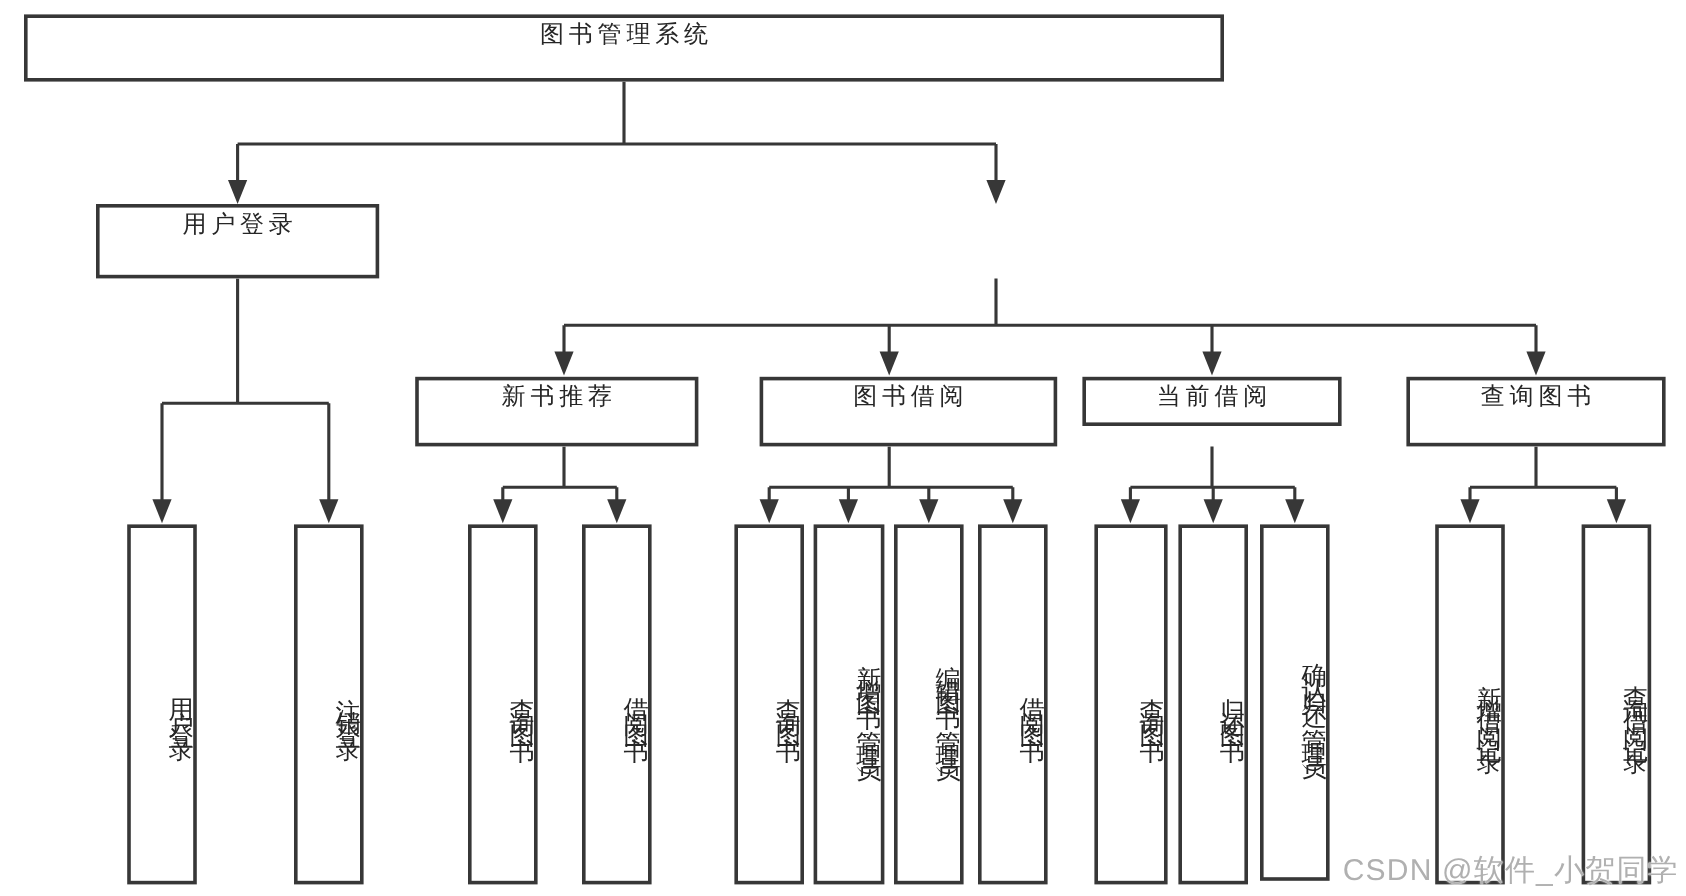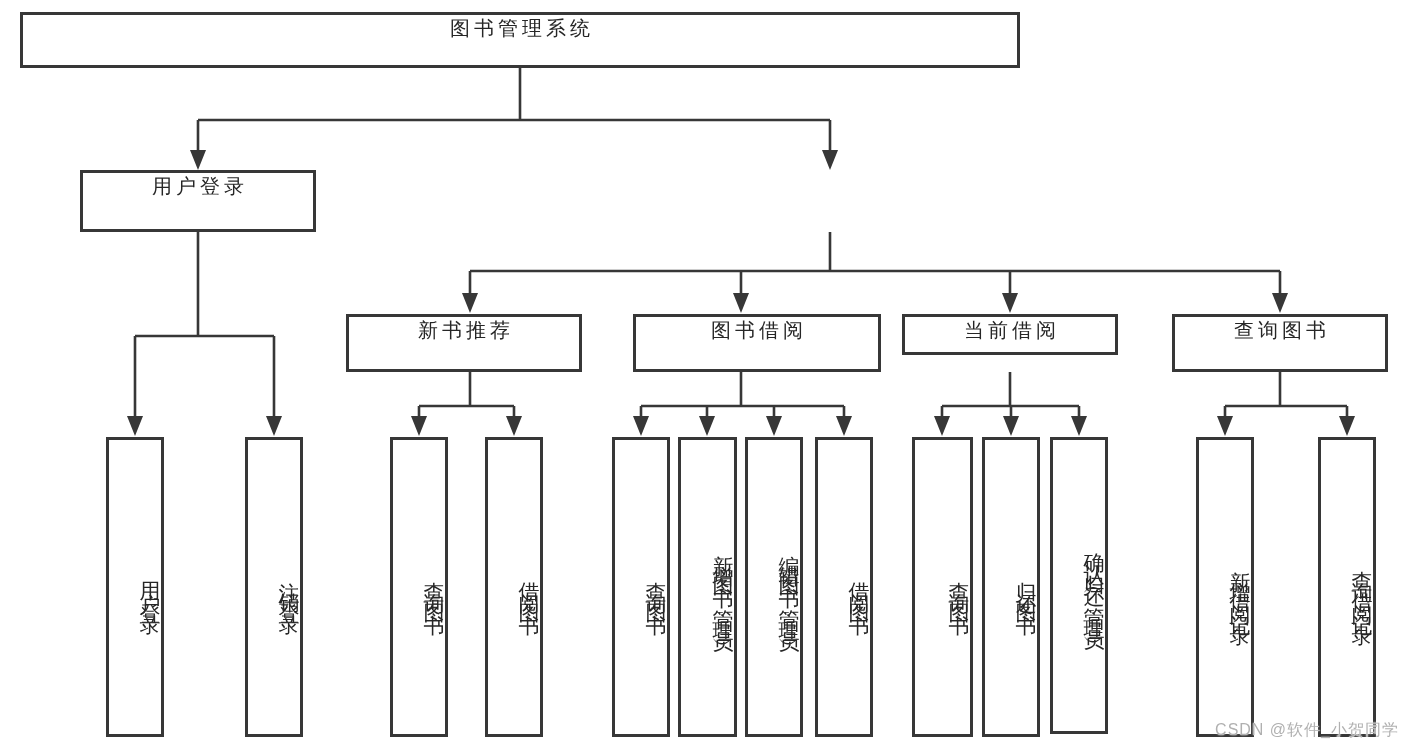--- a/index.html
+++ b/index.html
@@ -53,21 +53,21 @@
     font-size:21px;
     writing-mode:vertical-rl;
     text-orientation:mixed;
     letter-spacing:11px;
     line-height:1;
   }
   .watermark{
     position:absolute;
     right:6px;
     bottom:6px;
-    font-size:16px;
+    font-size:25px;
     letter-spacing:1px;
     color:var(--watermark);
     text-shadow:0 0 2px #ffffff,0 0 1px #ffffff;
     z-index:5;
     white-space:nowrap;
   }
 </style>
 </head>
 <body>
 

